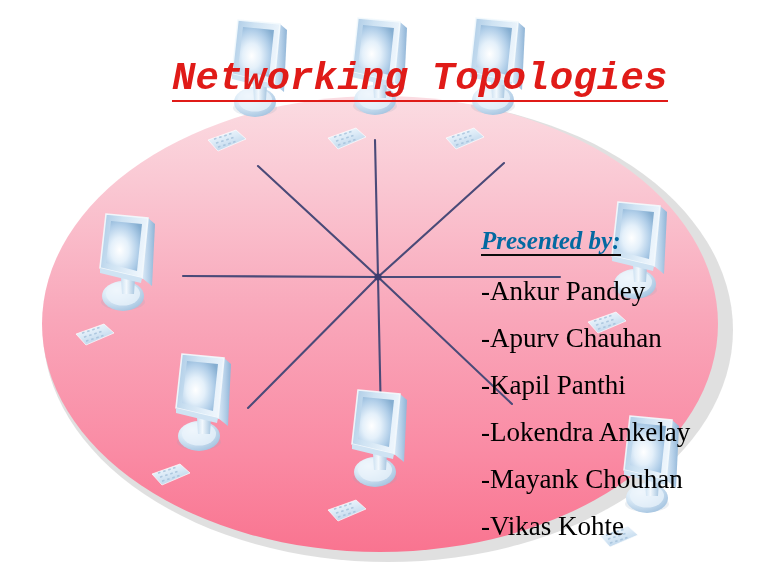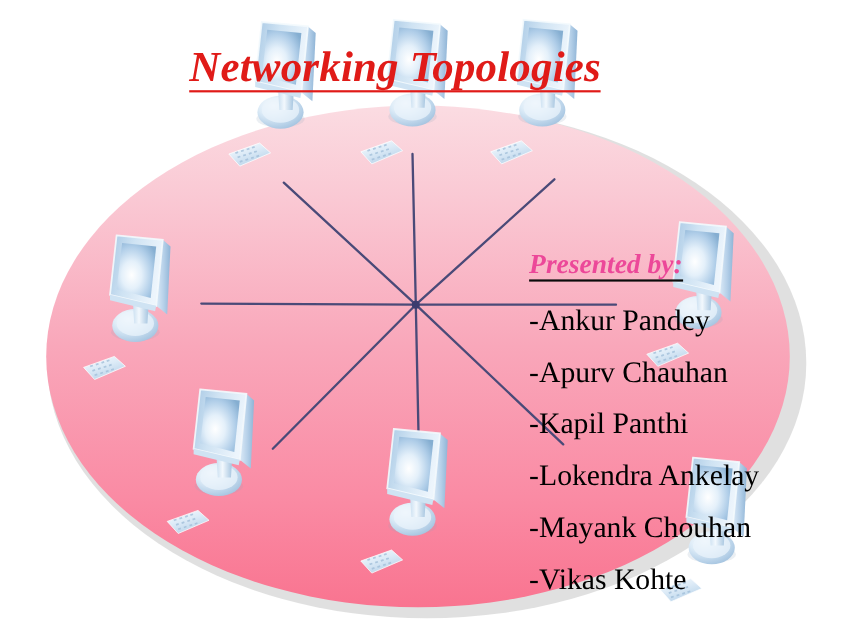--- a/index.html
+++ b/index.html
@@ -24,23 +24,23 @@
     position: absolute;
     left: 0; top: 0;
     width: 768px; height: 576px;
     z-index: 1;
   }
 
   
   #title {
     position: absolute;
     left: 172px;
-    top: 42px;
+    top: 60px;
     z-index: 5;
-    font-family: Liberation Serif, serif;
+    font-family: Liberation Mono, monospace;
     font-size: 39px;
     font-weight: bold;
     font-style: italic;
     color: #E01B18;
     letter-spacing: 0.2px;
     white-space: nowrap;
     line-height: 1.0;
     border-bottom: 2.5px solid #E01B18;
     padding-bottom: 1px;
   }
@@ -51,21 +51,21 @@
     left: 481px;
     top: 228px;
     z-index: 5;
     width: 290px;
   }
   #presented-by {
     font-family: "Liberation Serif", "DejaVu Serif", serif;
     font-size: 25px;
     font-weight: bold;
     font-style: italic;
-    color: #ec4899;
+    color: #0369a1;
     display: inline-block;
     border-bottom: 2.5px solid #0B0B0B;
     line-height: 1.05;
     padding-bottom: 0px;
     white-space: nowrap;
   }
   #presenter-list {
     list-style: none;
     margin: 0;
     padding: 0;

